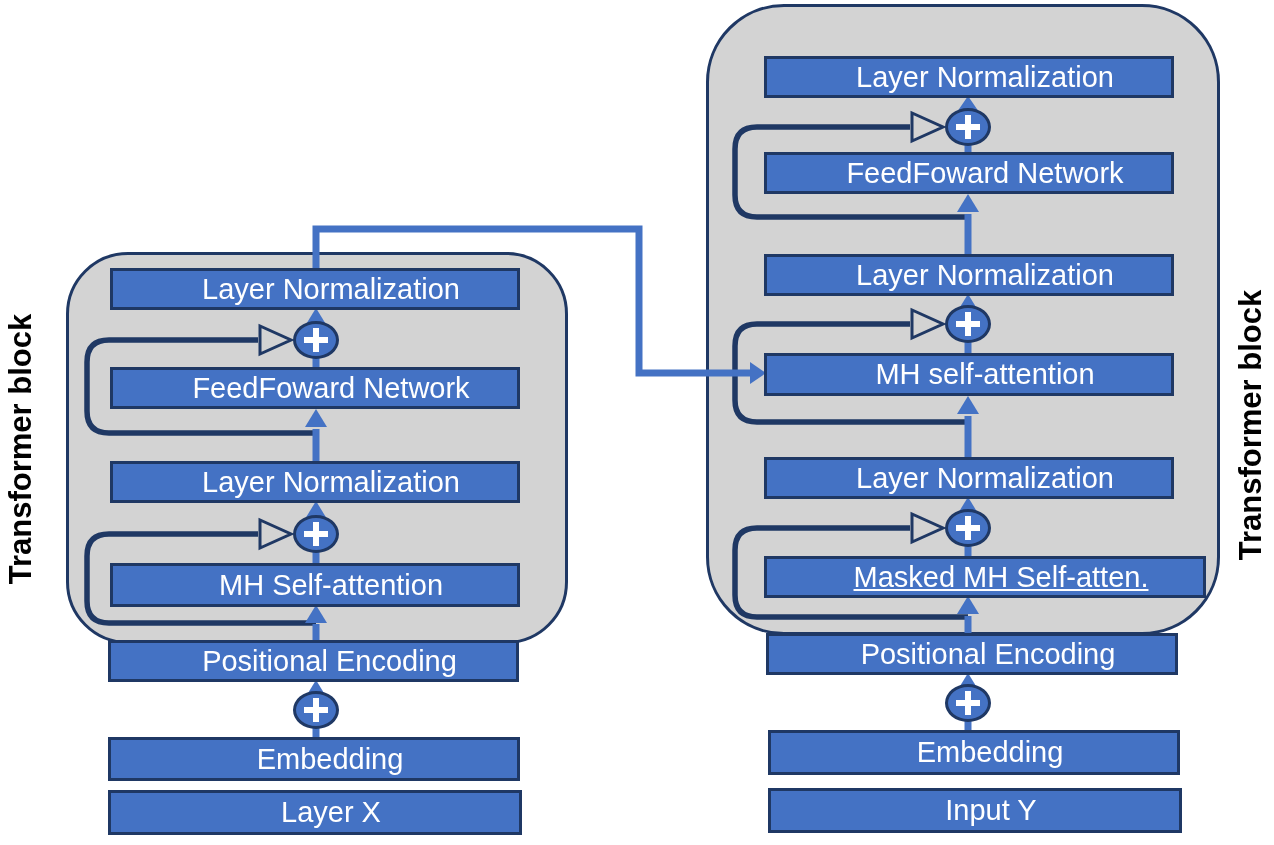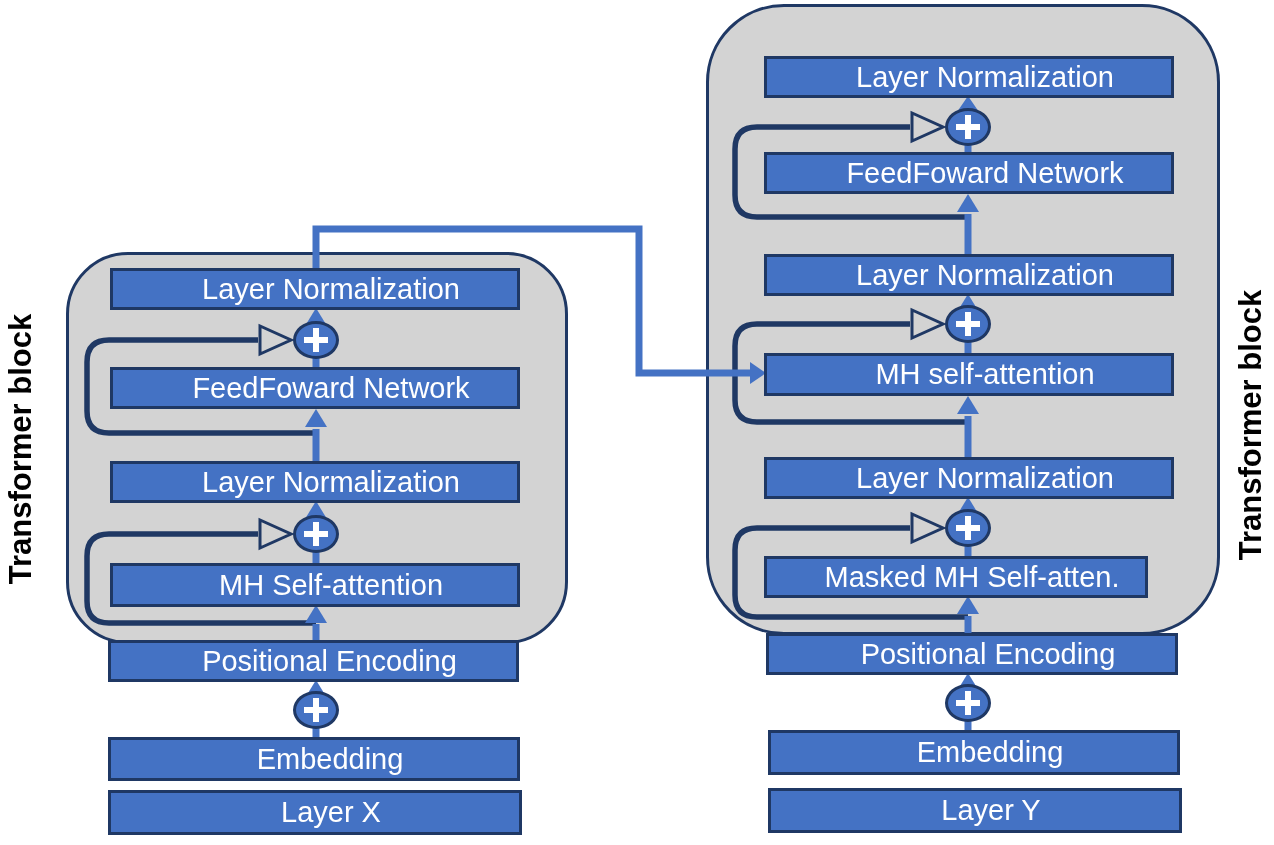--- a/index.html
+++ b/index.html
@@ -144,24 +144,24 @@
   <div class="box" style="left:108px; top:640px; width:411px; height:42px;">Positional Encoding</div>
   <div class="box" style="left:110px; top:563px; width:410px; height:44px;">MH Self-attention</div>
   <div class="box" style="left:110px; top:461px; width:410px; height:42px;">Layer Normalization</div>
   <div class="box" style="left:110px; top:367px; width:410px; height:42px;">FeedFoward Network</div>
   <div class="box" style="left:110px; top:268px; width:410px; height:42px;">Layer Normalization</div>
 
   <div class="addcircle" style="left:293px; top:691px;"></div>
   <div class="addcircle" style="left:293px; top:515px;"></div>
   <div class="addcircle" style="left:293px; top:321px;"></div>
 
-  <div class="box" style="left:768px; top:788px; width:414px; height:45px;">Layer Y</div>
+  <div class="box" style="left:768px; top:788px; width:414px; height:45px;">Input Y</div>
   <div class="box" style="left:768px; top:730px; width:412px; height:45px;">Embedding</div>
   <div class="box" style="left:766px; top:633px; width:412px; height:42px;">Positional Encoding</div>
-  <div class="box" style="left:764px; top:556px; width:384px; height:42px;">Masked MH Self-atten.</div>
+  <div class="box" style="left:764px; top:556px; width:442px; height:42px;text-decoration:underline;">Masked MH Self-atten.</div>
   <div class="box" style="left:764px; top:457px; width:410px; height:42px;">Layer Normalization</div>
   <div class="box" style="left:764px; top:353px; width:410px; height:43px;">MH self-attention</div>
   <div class="box" style="left:764px; top:254px; width:410px; height:42px;">Layer Normalization</div>
   <div class="box" style="left:764px; top:152px; width:410px; height:42px;">FeedFoward Network</div>
   <div class="box" style="left:764px; top:56px;  width:410px; height:42px;">Layer Normalization</div>
 
   <div class="addcircle" style="left:945px; top:684px;"></div>
   <div class="addcircle" style="left:945px; top:509px;"></div>
   <div class="addcircle" style="left:945px; top:305px;"></div>
   <div class="addcircle" style="left:945px; top:108px;"></div>

